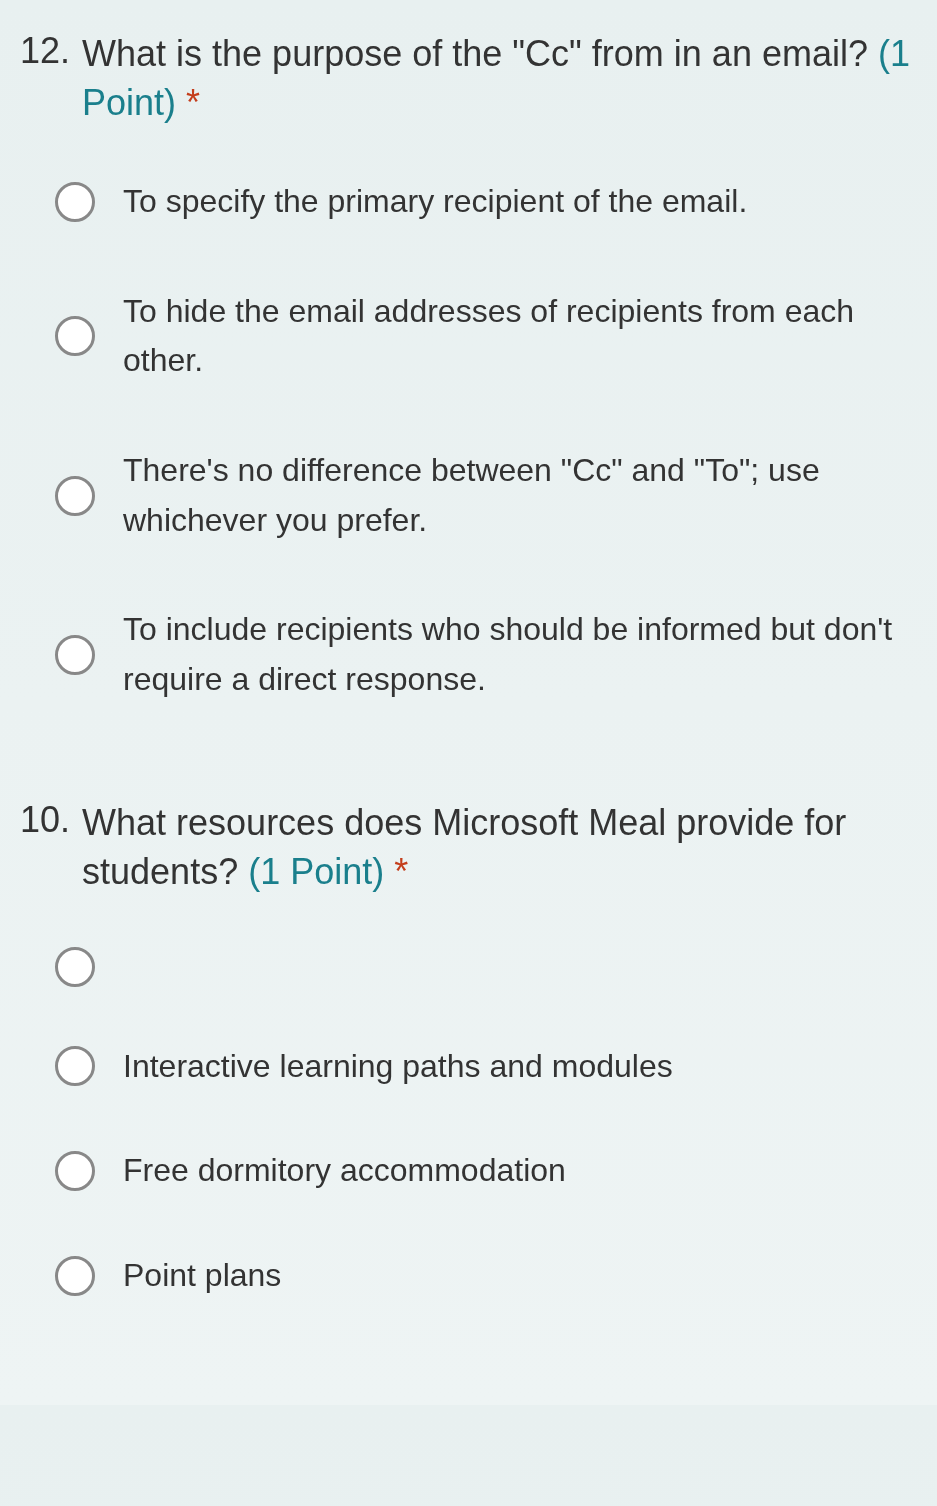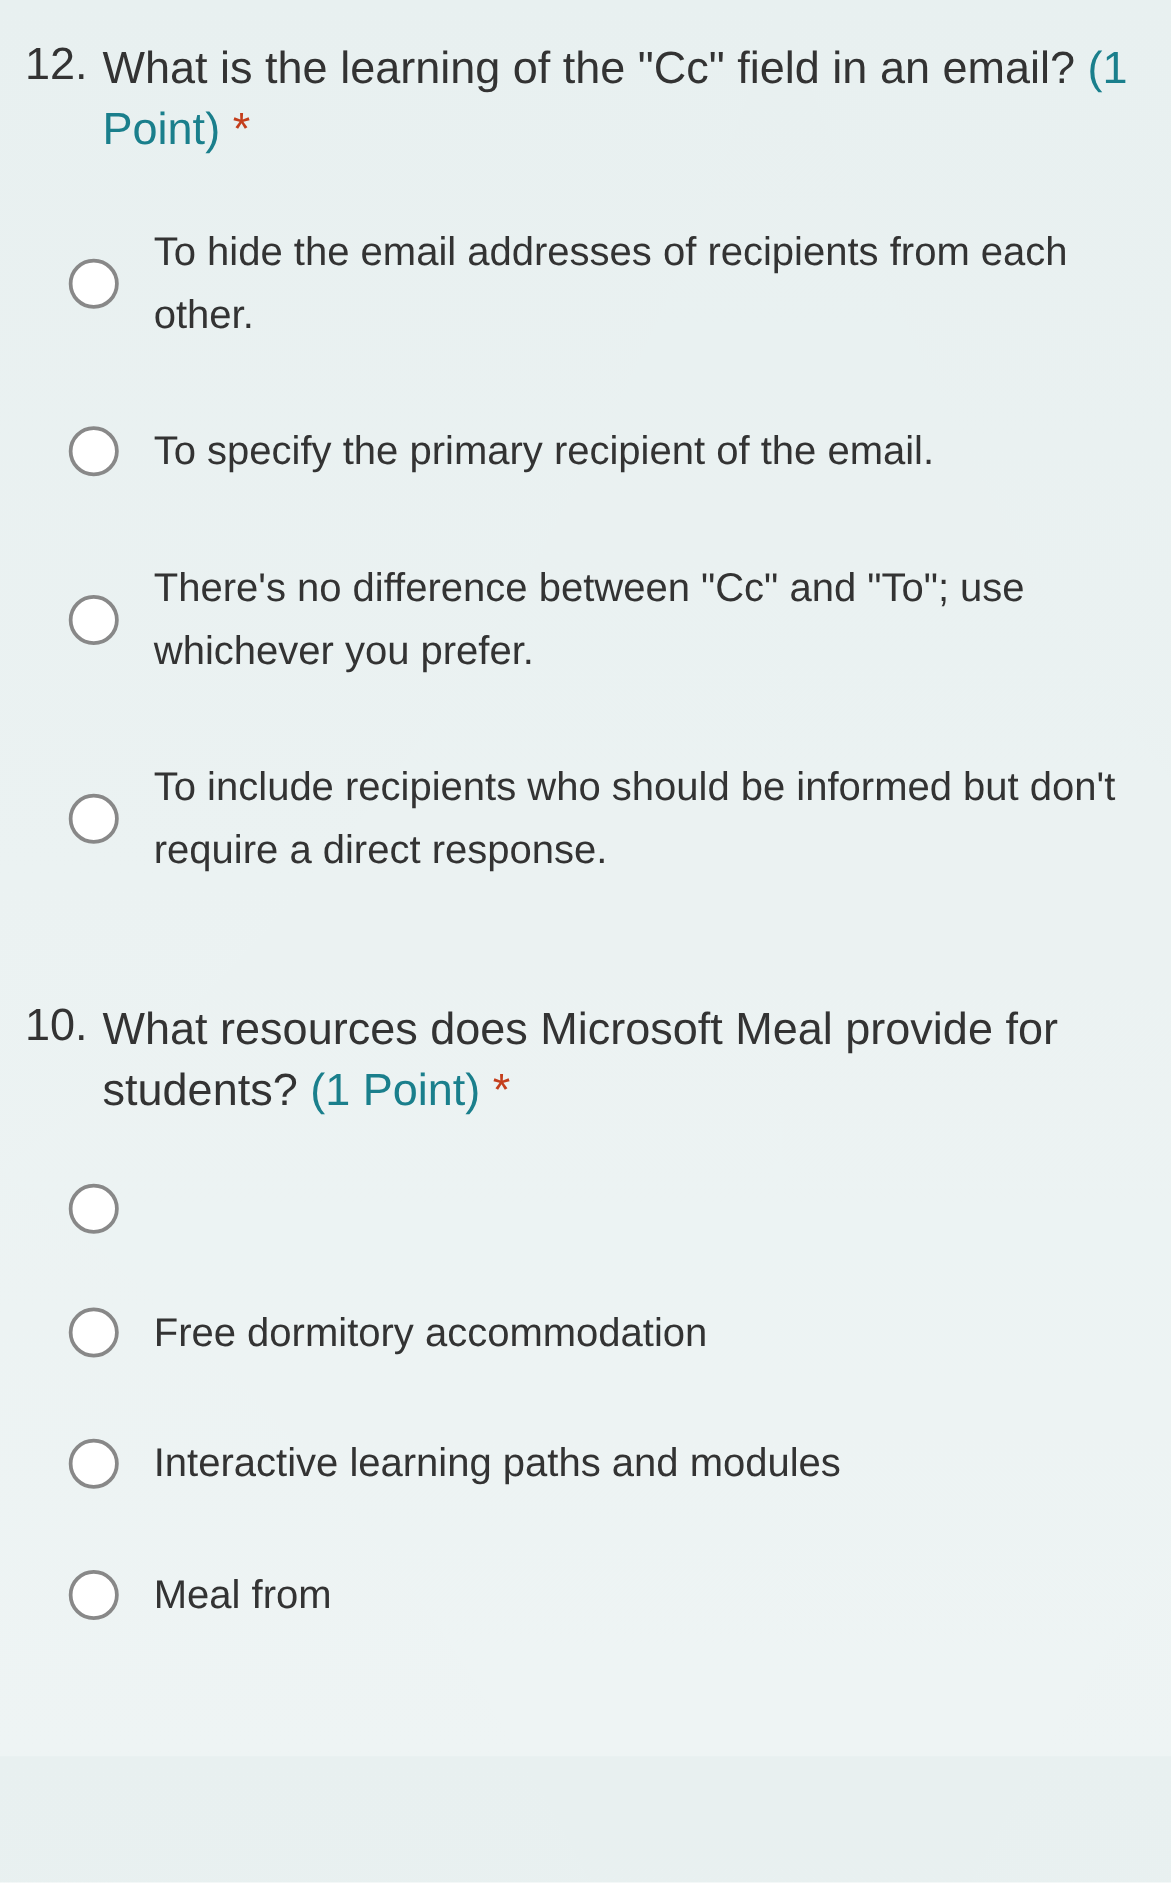--- a/index.html
+++ b/index.html
@@ -73,34 +73,34 @@
       margin-bottom: 55px;
     }
   </style>
 </head>
 <body>
 
 <div class="question-block">
   <div class="question-header">
     <span class="question-number">12.</span>
     <span class="question-text">
-      <span>What is the learning of the "Cc" field in an email?</span>
+      <span>What is the purpose of the "Cc" from in an email?</span>
       <span class="points">(1 Point)</span>
       <span class="required">*</span>
     </span>
   </div>
 
   <div class="option-row">
     <div class="radio-outer"></div>
-    <span class="option-text">To hide the email addresses of recipients from each other.</span>
+    <span class="option-text">To specify the primary recipient of the email.</span>
   </div>
 
   <div class="option-row">
     <div class="radio-outer"></div>
-    <span class="option-text">To specify the primary recipient of the email.</span>
+    <span class="option-text">To hide the email addresses of recipients from each other.</span>
   </div>
 
   <div class="option-row">
     <div class="radio-outer"></div>
     <span class="option-text">There's no difference between "Cc" and "To"; use whichever you prefer.</span>
   </div>
 
   <div class="option-row">
     <div class="radio-outer"></div>
     <span class="option-text">To include recipients who should be informed but don't require a direct response.</span>
@@ -118,25 +118,25 @@
       <span class="required">*</span>
     </span>
   </div>
 
   <div class="option-row">
     <div class="radio-outer"></div>
   </div>
 
   <div class="option-row">
     <div class="radio-outer"></div>
+    <span class="option-text">Interactive learning paths and modules</span>
+  </div>
+
+  <div class="option-row">
+    <div class="radio-outer"></div>
     <span class="option-text">Free dormitory accommodation</span>
   </div>
 
   <div class="option-row">
     <div class="radio-outer"></div>
-    <span class="option-text">Interactive learning paths and modules</span>
-  </div>
-
-  <div class="option-row">
-    <div class="radio-outer"></div>
-    <span class="option-text">Meal from</span>
+    <span class="option-text">Point plans</span>
   </div>
 </div>
 
 </body></html>

